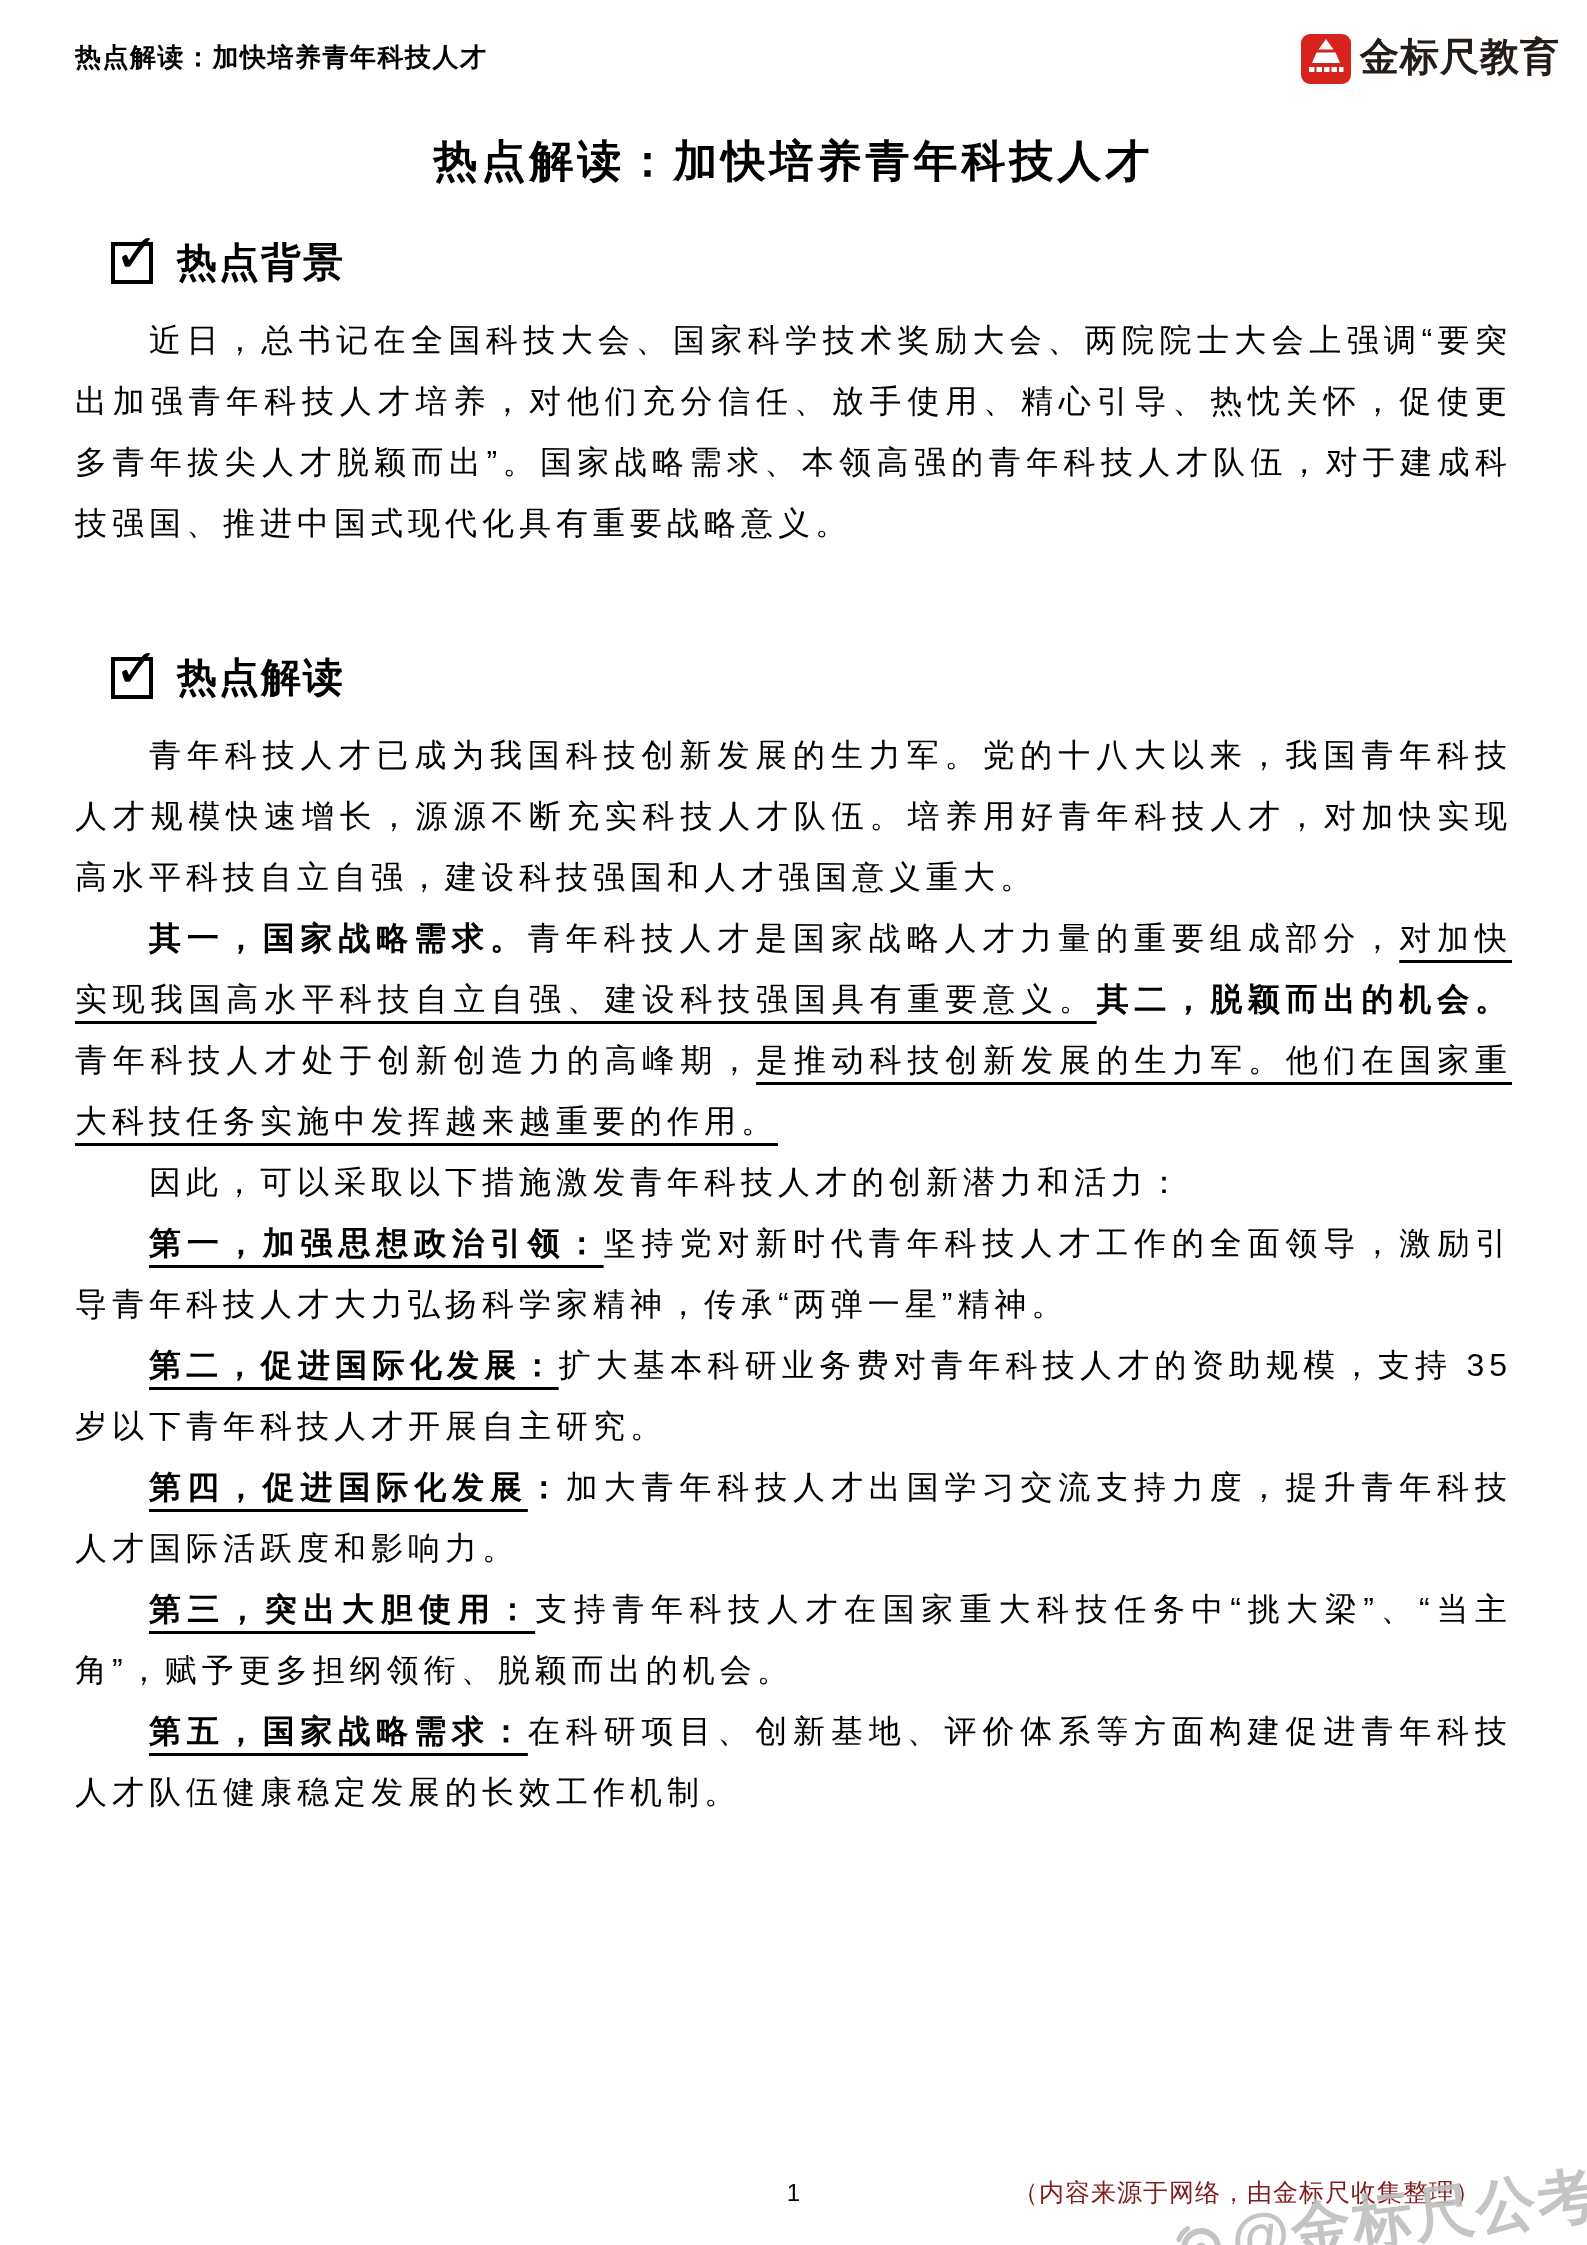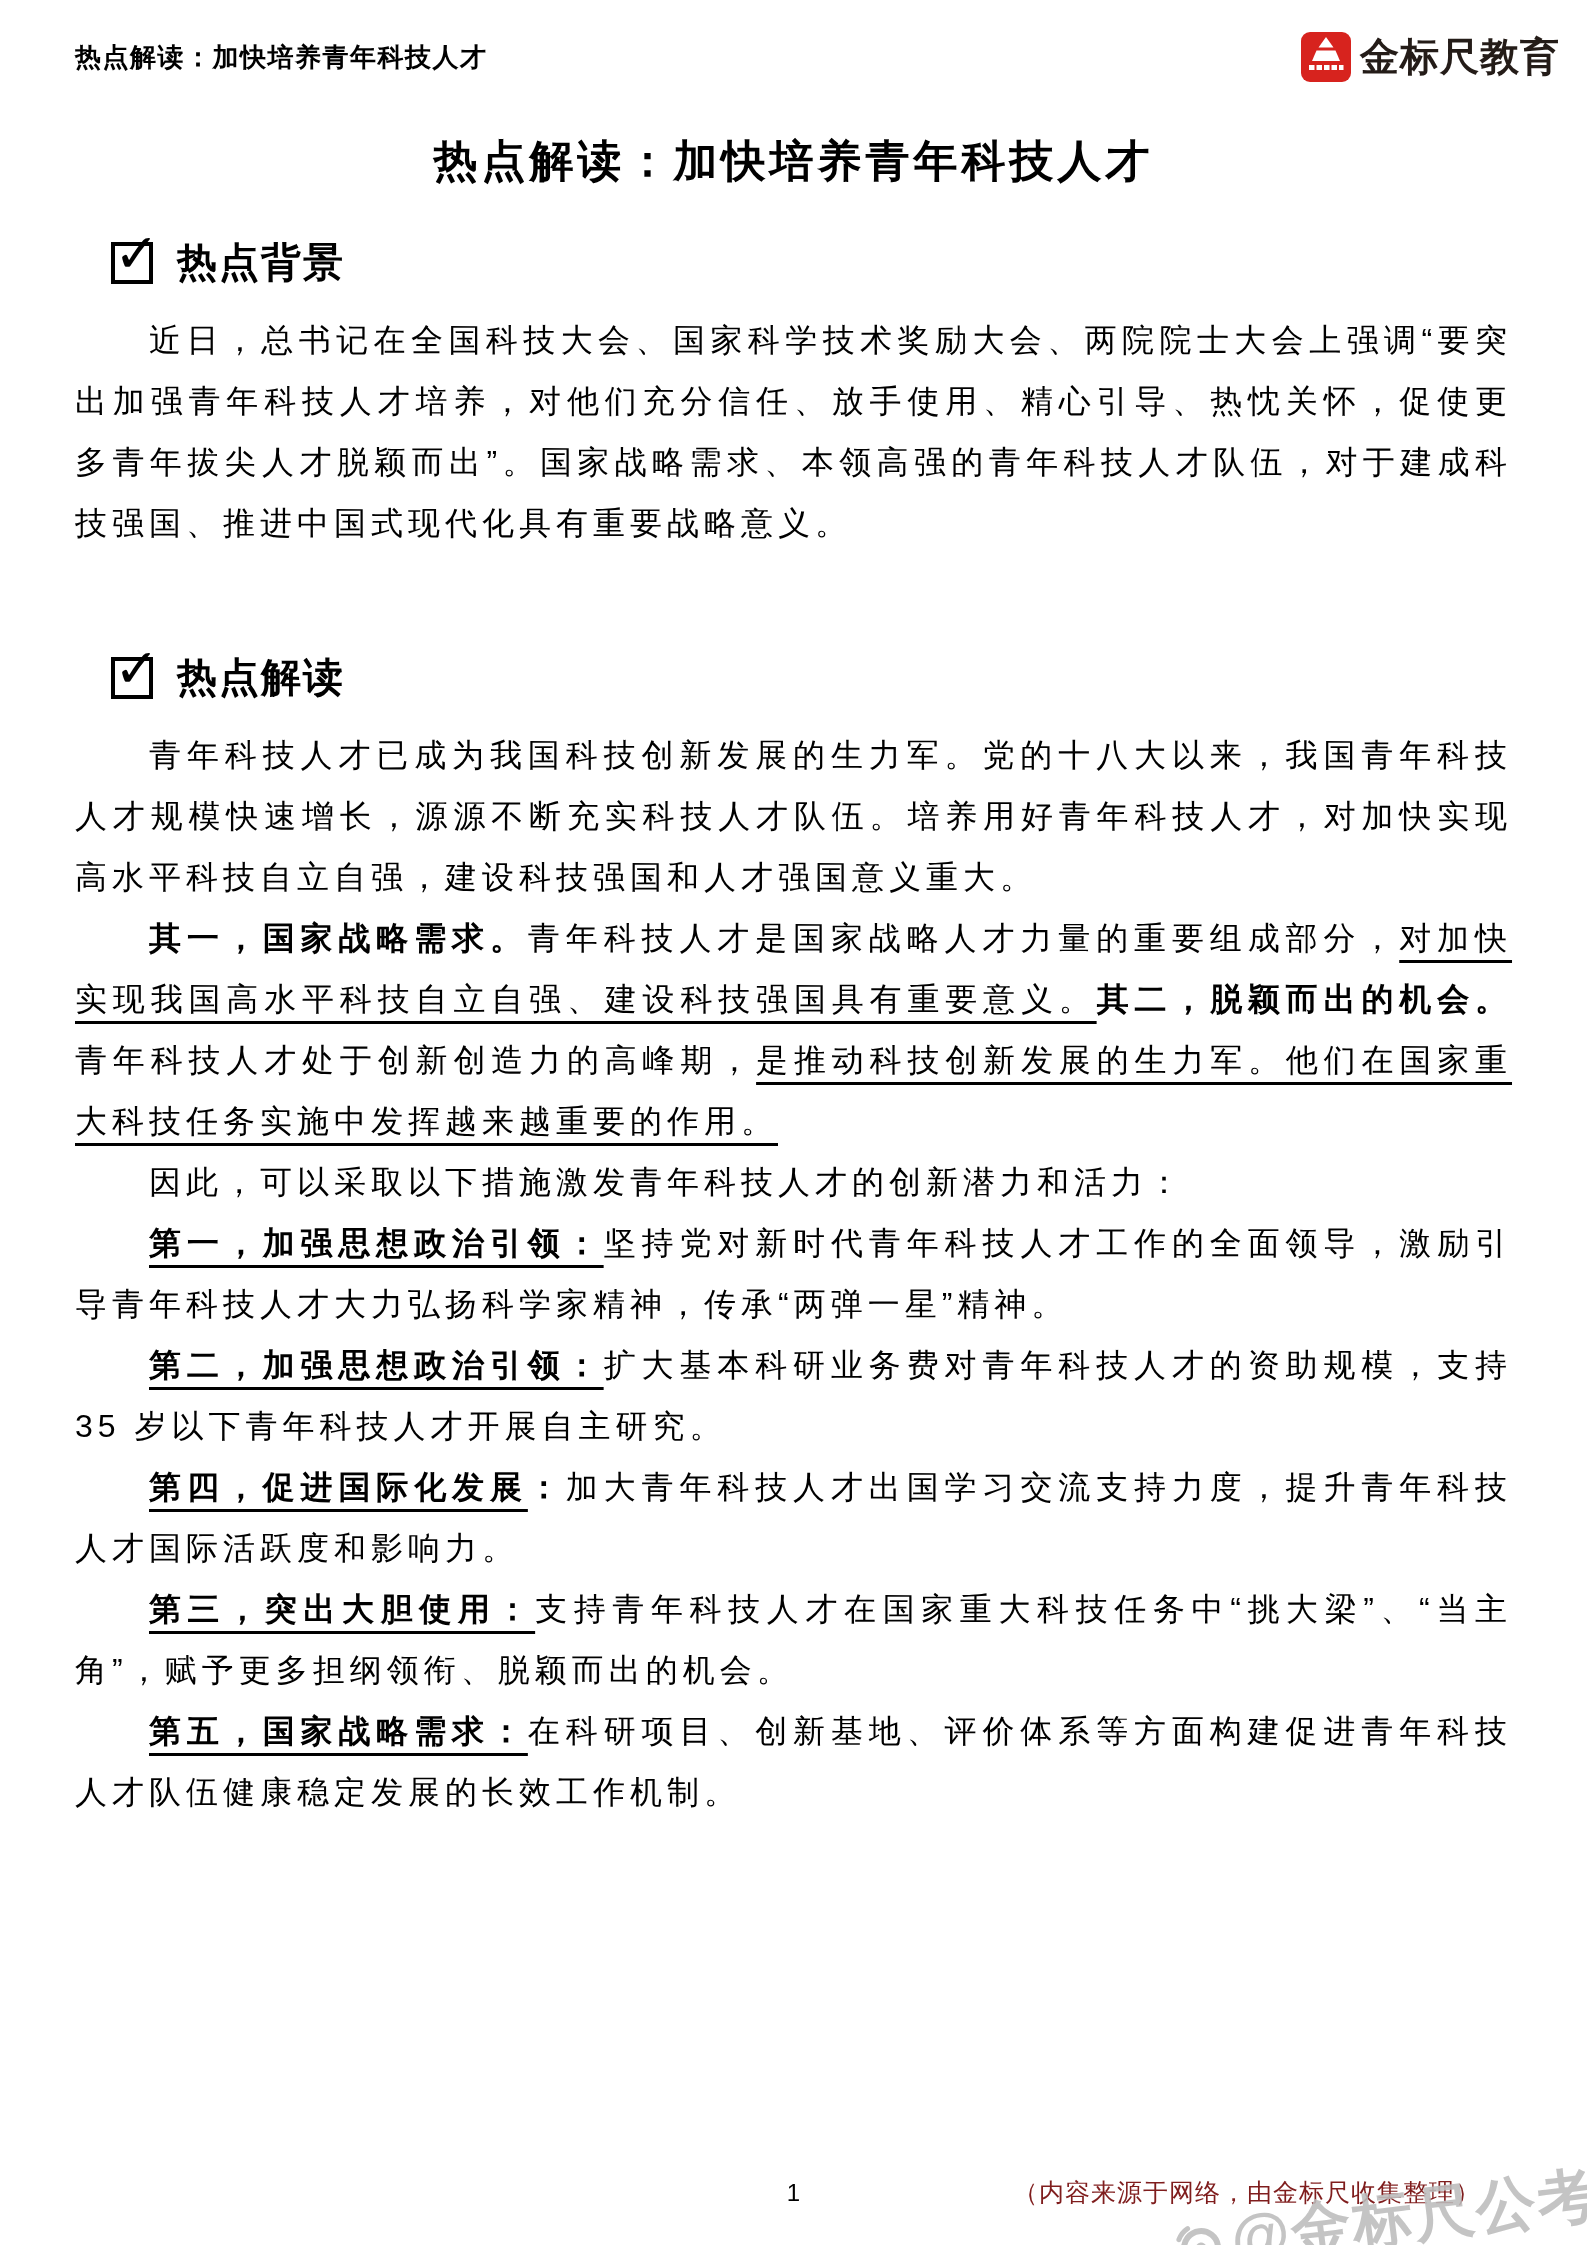--- a/index.html
+++ b/index.html
@@ -11,21 +11,21 @@
     font-family:"Liberation Sans","DejaVu Sans",sans-serif;
     overflow:hidden;
   }
 
   
   .hdr {
     display:flex; justify-content:space-between; align-items:center;
     margin:30px 27px 0 75px;
   }
   .hdr-title { font-size:26px; font-weight:bold; letter-spacing:1.5px; }
-  .logo { display:flex; align-items:center; gap:9px; }
+  .logo { display:flex; align-items:flex-end; gap:9px; }
   .logo-text { font-size:39px; font-weight:bold; color:#241c18; letter-spacing:1px; }
 
   
   .doc { margin:0 75px; }
   .title {
     margin-top:48px;
     text-align:center;
     font-size:44px; font-weight:bold; letter-spacing:4px;
   }
   .sec-h {
@@ -115,21 +115,21 @@
   <div>
     <div class="sec-h sp">
       <span class="cbx"></span>
       <span>热点解读</span>
     </div>
     <div class="paras">
         <p class="para"><span>青年科技人才已成为我国科技创新发展的生力军。党的十八大以来，我国青年科技人才规模快速增长，源源不断充实科技人才队伍。培养用好青年科技人才，对加快实现高水平科技自立自强，建设科技强国和人才强国意义重大。</span></p>
         <p class="para"><span class="b">其一，国家战略需求。</span><span>青年科技人才是国家战略人才力量的重要组成部分，</span><span class="u">对加快实现我国高水平科技自立自强、建设科技强国具有重要意义。</span><span class="b">其二，脱颖而出的机会。</span><span>青年科技人才处于创新创造力的高峰期，</span><span class="u">是推动科技创新发展的生力军。他们在国家重大科技任务实施中发挥越来越重要的作用。</span></p>
         <p class="para"><span>因此，可以采取以下措施激发青年科技人才的创新潜力和活力：</span></p>
         <p class="para"><span class="b u">第一，加强思想政治引领：</span><span>坚持党对新时代青年科技人才工作的全面领导，激励引导青年科技人才大力弘扬科学家精神，传承“两弹一星”精神。</span></p>
-        <p class="para"><span class="b u">第二，加强思想政治引领：</span><span>扩大基本科研业务费对青年科技人才的资助规模，支持 35 岁以下青年科技人才开展自主研究。</span></p>
+        <p class="para"><span class="b u">第二，促进国际化发展：</span><span>扩大基本科研业务费对青年科技人才的资助规模，支持 35 岁以下青年科技人才开展自主研究。</span></p>
         <p class="para"><span class="b u">第四，促进国际化发展</span><span class="b">：</span><span>加大青年科技人才出国学习交流支持力度，提升青年科技人才国际活跃度和影响力。</span></p>
         <p class="para"><span class="b u">第三，突出大胆使用：</span><span>支持青年科技人才在国家重大科技任务中“挑大梁”、“当主角”，赋予更多担纲领衔、脱颖而出的机会。</span></p>
         <p class="para"><span class="b u">第五，国家战略需求：</span><span>在科研项目、创新基地、评价体系等方面构建促进青年科技人才队伍健康稳定发展的长效工作机制。</span></p>
       </div>
   </div>
 </div>
 
 <div class="pageno">1</div>
 <div class="src">（内容来源于网络，由金标尺收集整理）</div>
 <div class="wm">

